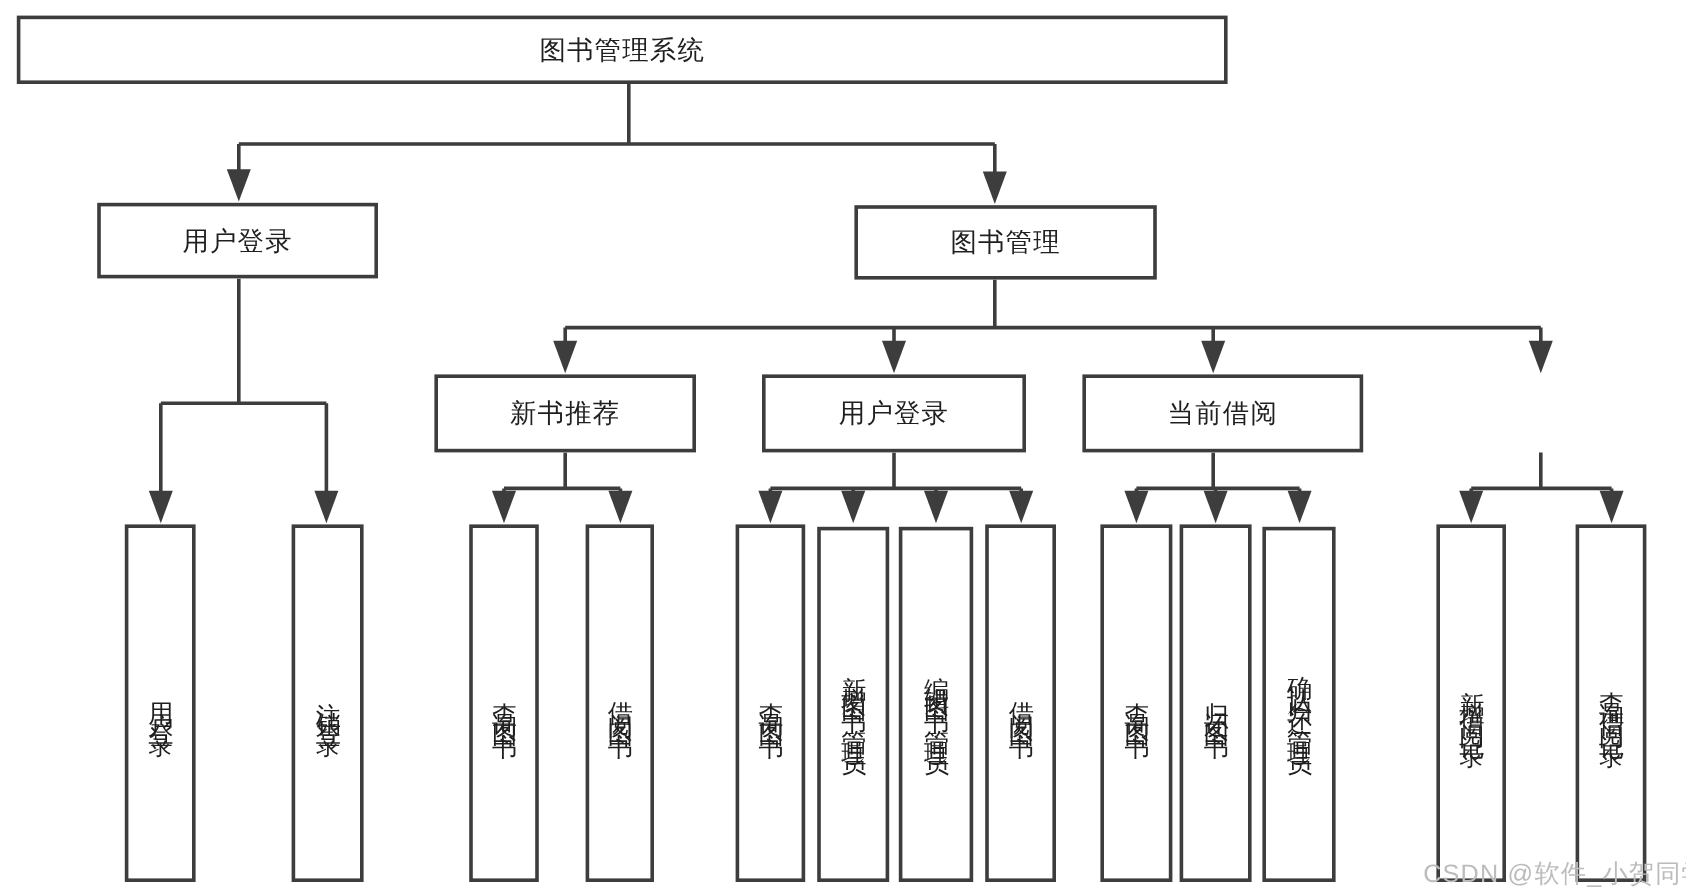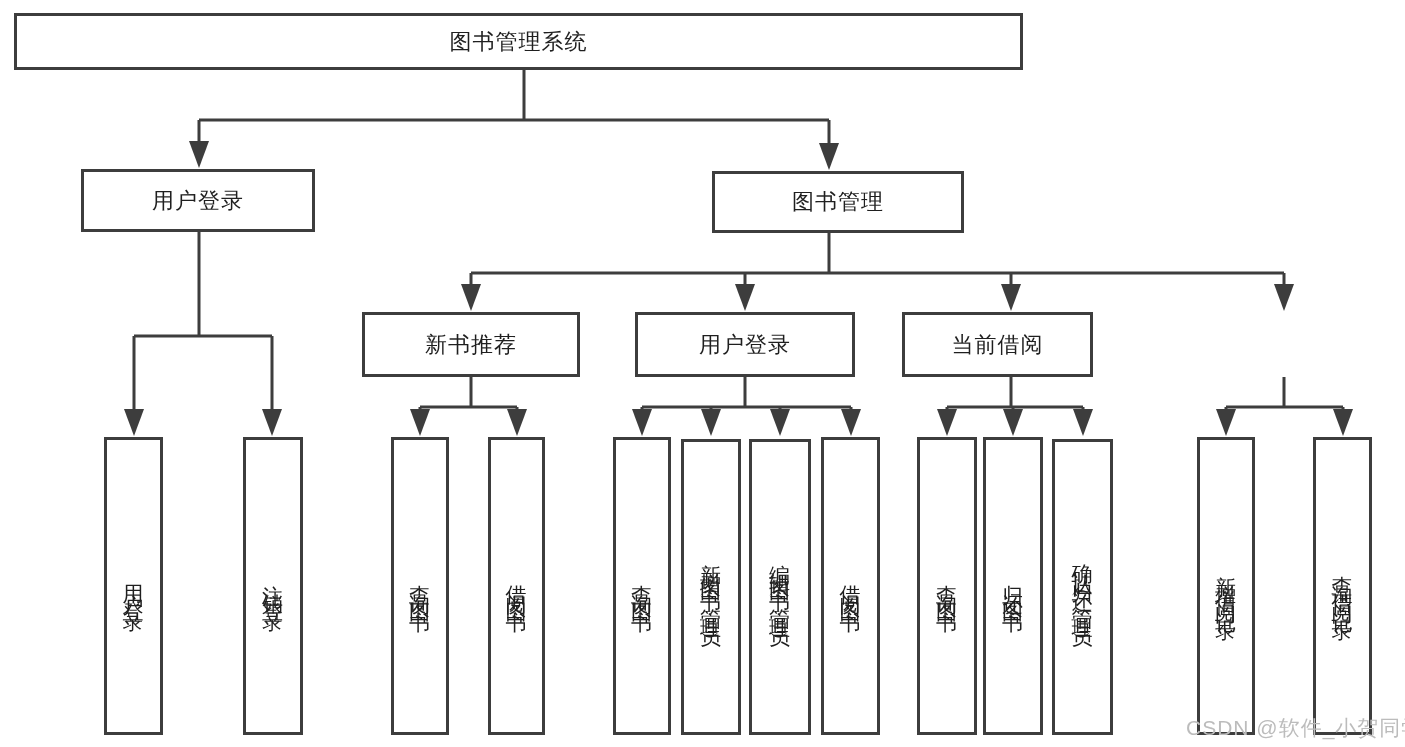--- a/index.html
+++ b/index.html
@@ -104,21 +104,21 @@
     </g>
   </svg>
 
   <div class="node" style="left:14px; top:13px; width:1009px; height:57px;">图书管理系统</div>
 
   <div class="node" style="left:81px; top:169px; width:234px; height:63px;">用户登录</div>
   <div class="node" style="left:712px; top:171px; width:252px; height:62px;">图书管理</div>
 
   <div class="node" style="left:362px; top:312px; width:218px; height:65px;">新书推荐</div>
   <div class="node" style="left:635px; top:312px; width:220px; height:65px;">用户登录</div>
-  <div class="node" style="left:902px; top:312px; width:191px; height:65px;">当前借阅</div>
+  <div class="node" style="left:902px; top:312px; width:234px; height:65px;">当前借阅</div>
 
   <div class="leaf" style="left:104px; top:437px; width:59px; height:298px;">
     <span class="vtext">用户登录</span>
   </div>
   <div class="leaf" style="left:243px; top:437px; width:60px; height:298px;">
     <span class="vtext">注销登录</span>
   </div>
 
   <div class="leaf" style="left:391px; top:437px; width:58px; height:298px;">
     <span class="vtext">查询图书</span>

